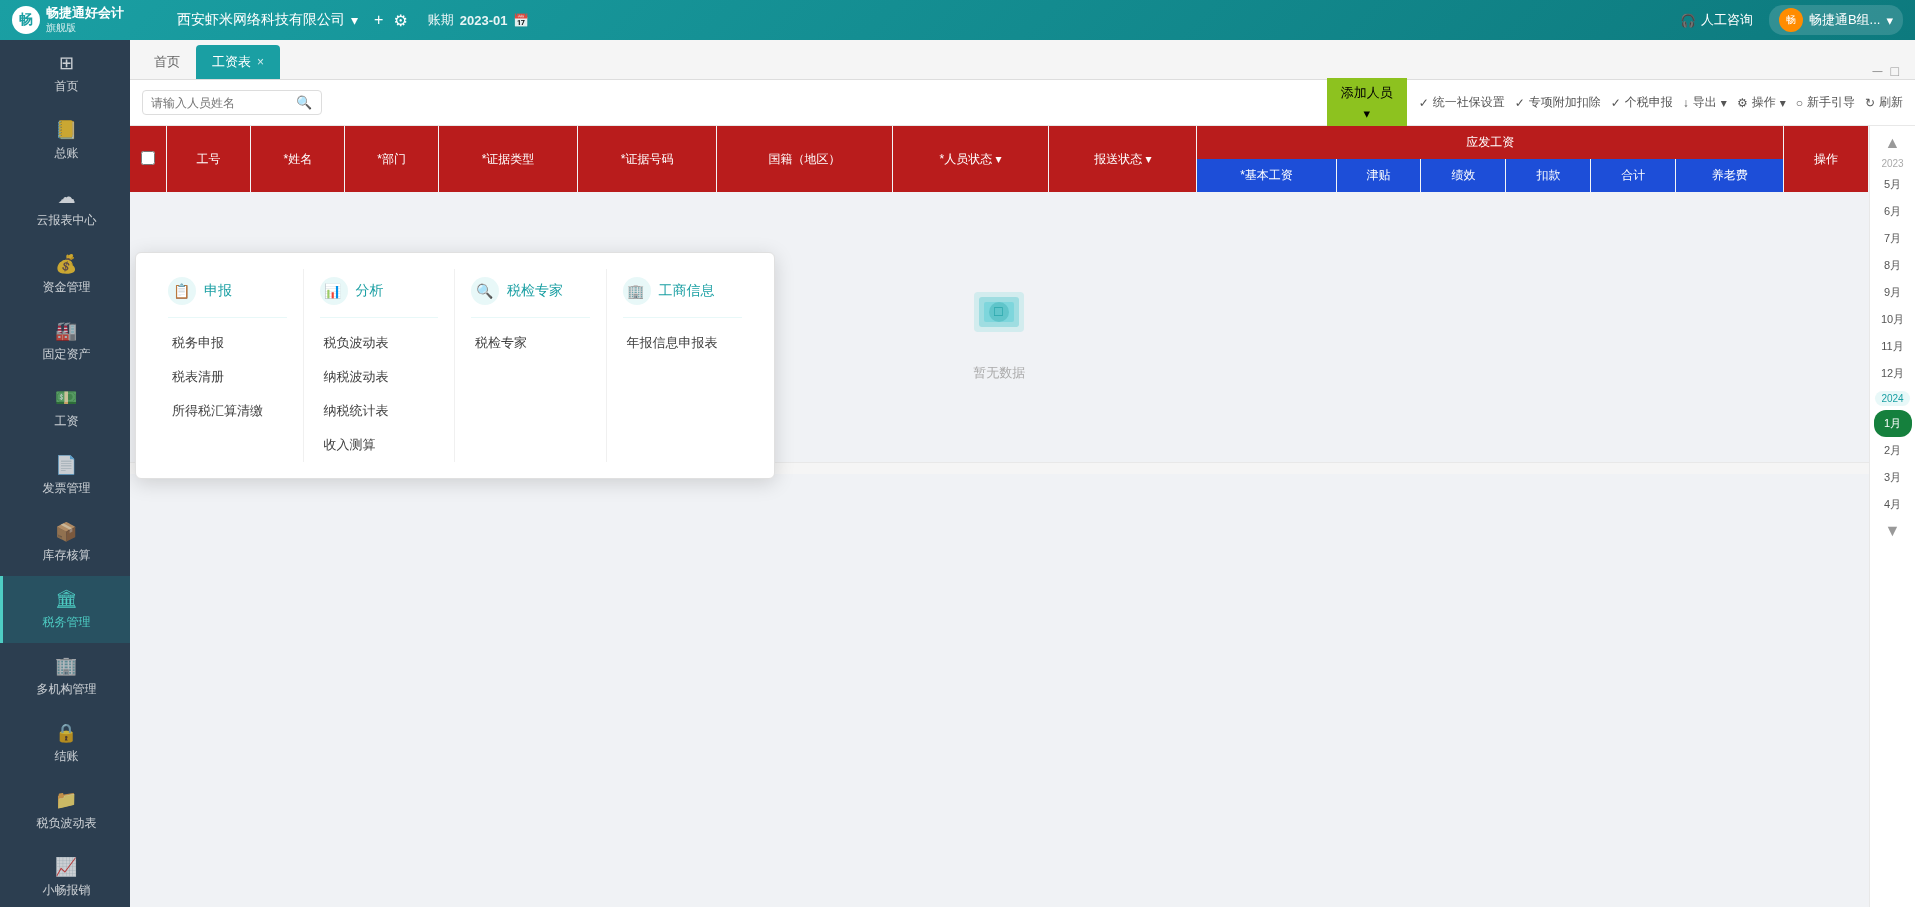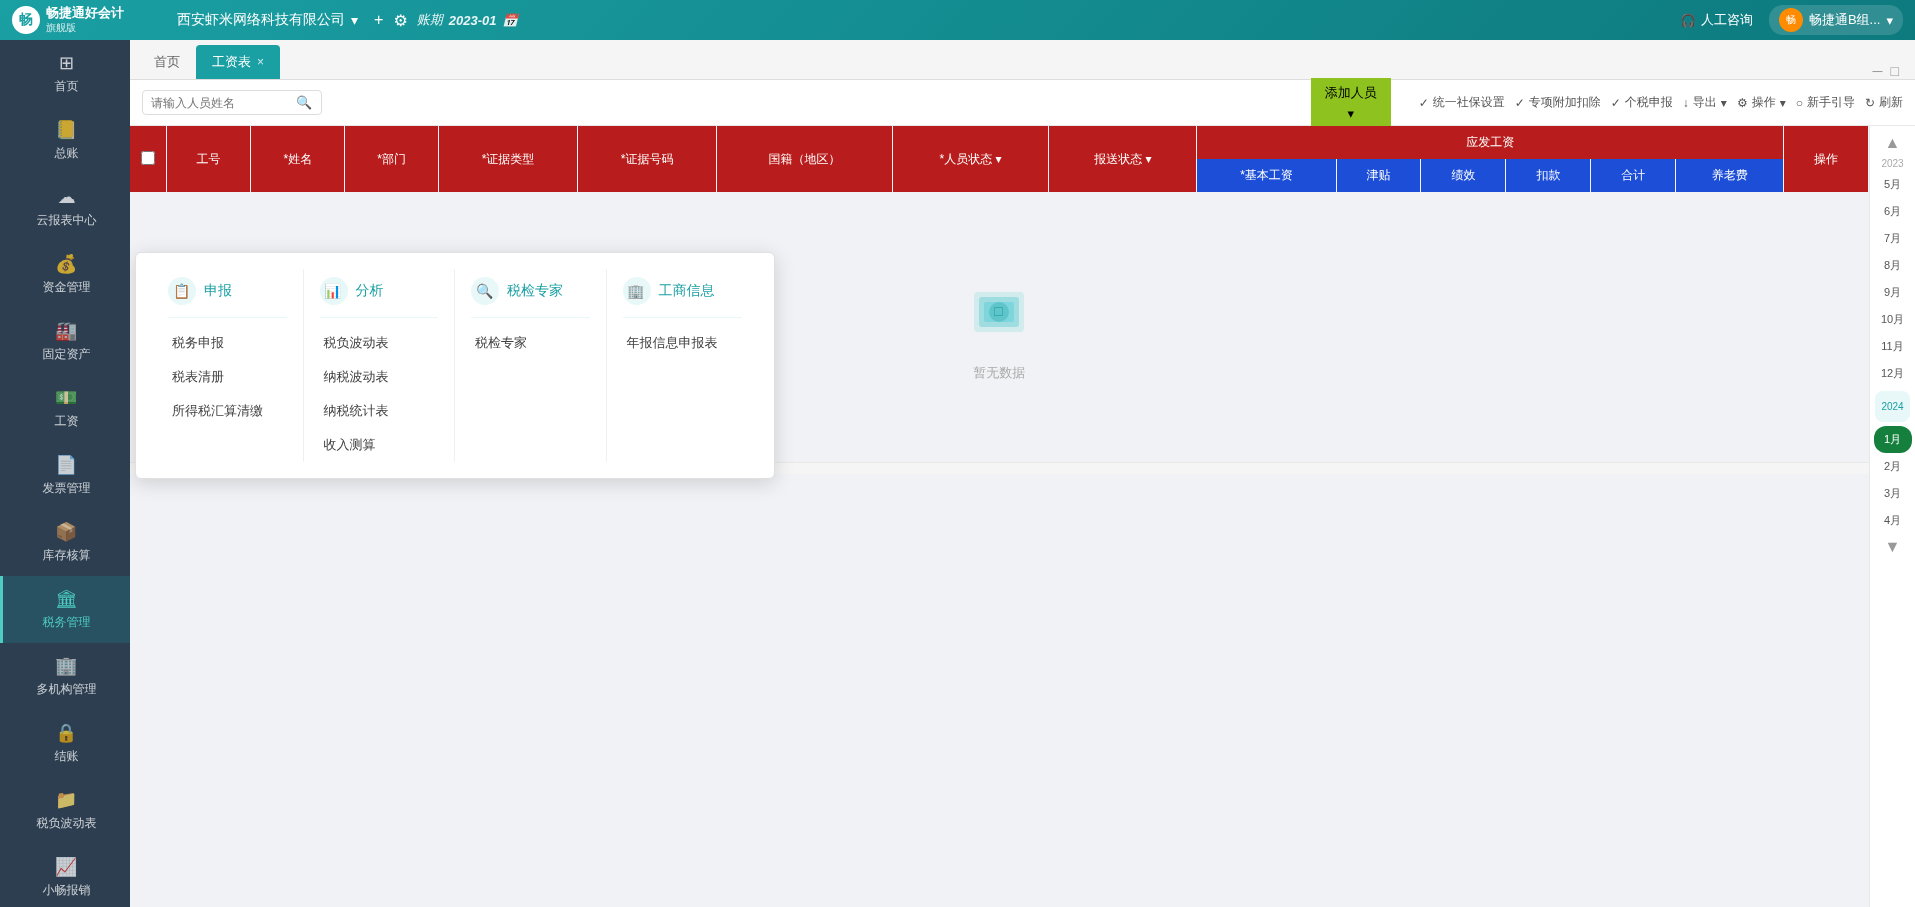--- a/index.html
+++ b/index.html
@@ -39,27 +39,26 @@
       align-items: center;
       gap: 6px;
       color: white;
       font-size: 14px;
       cursor: pointer;
       padding: 4px 8px;
       border-radius: 4px;
       margin-left: 37px;
     }
     .period-label {
-      margin-left: 9px;
+      margin-left: 20px;
       font-size: 13px;
       color: rgba(255,255,255,0.9);
       display: flex;
       align-items: center;
       gap: 6px;
-      font-style: italic;
     }
     .top-right {
       margin-left: auto;
       display: flex;
       align-items: center;
       gap: 16px;
       color: white;
       font-size: 13px;
     }
     .top-right-item {
@@ -160,21 +159,21 @@
       cursor: pointer;
     }
 
     
     .toolbar {
       height: 46px;
       background: white;
       display: flex;
       align-items: center;
       padding: 0 12px;
-      gap: 20px;
+      gap: 4px;
       border-bottom: 1px solid #e8e8e8;
       flex-shrink: 0;
     }
     .search-box {
       display: flex;
       align-items: center;
       border: 1px solid #ddd;
       border-radius: 4px;
       padding: 4px 8px;
       gap: 4px;
@@ -326,21 +325,21 @@
     }
     .timeline-month.active {
       background: #15803d;
       color: white;
       border-radius: 12px;
     }
     .timeline-year-label {
       font-size: 10px;
       color: #1a9fa3;
       background: #e8f8f8;
-      padding: 10px 6px;
+      padding: 2px 6px;
       border-radius: 8px;
       margin: 4px 0;
       cursor: pointer;
       text-align: center;
     }
     .timeline-nav {
       font-size: 16px;
       color: #999;
       cursor: pointer;
       padding: 4px;

